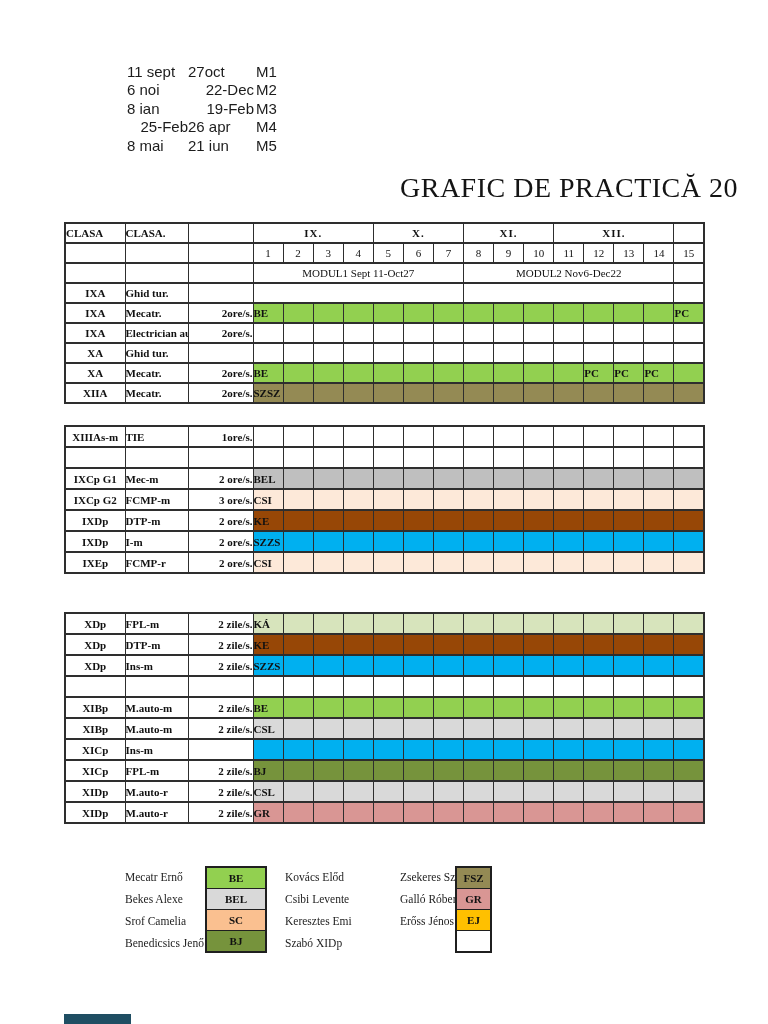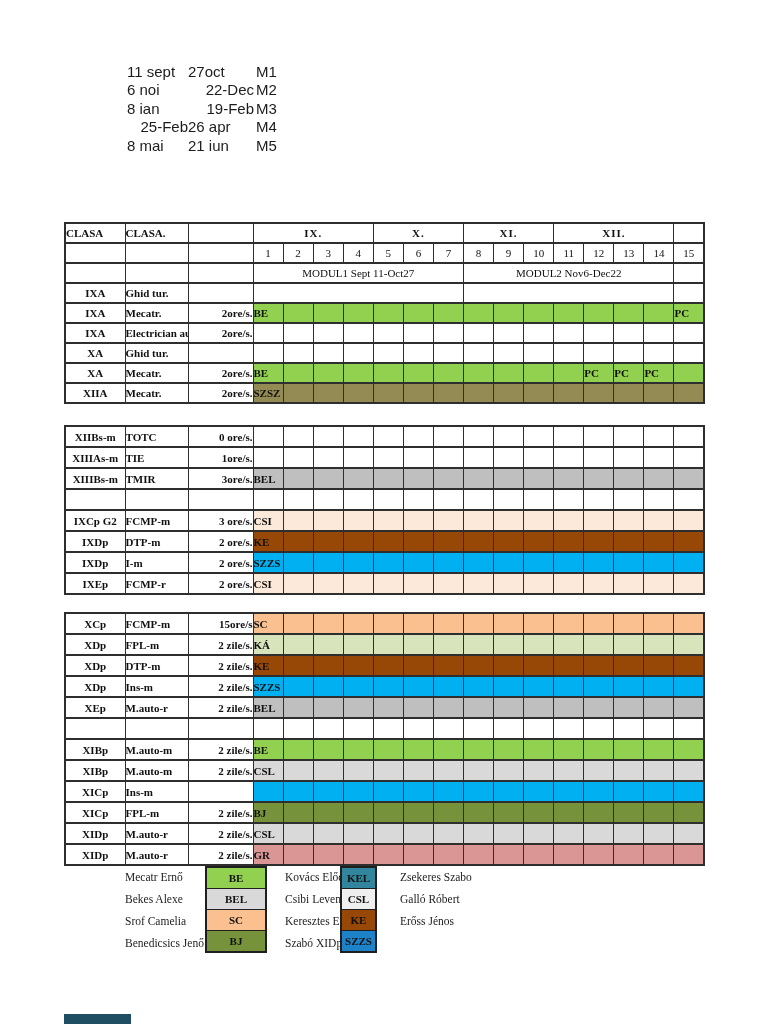--- a/index.html
+++ b/index.html
@@ -70,20 +70,21 @@
         <div class="c1" style="text-align: right;">25-Feb</div>
         <div class="c2" style="text-align: left;">26 apr</div>
         <div class="c3" style="text-align: left;">M4</div>
       </div>
       <div class="r">
         <div class="c1" style="text-align: left;">8 mai</div>
         <div class="c2" style="text-align: left;">21 iun</div>
         <div class="c3" style="text-align: left;">M5</div>
       </div>
     </div>
+  <h1 class="title">GRAFIC DE PRACTICĂ 20</h1>
   <div>
       <table class="grid ga" style="top: 222px;">
         <colgroup>
           <col style="width: 60px;">
           <col style="width: 63px;">
           <col style="width: 65px;">
           <col style="width: 30.07px;">
           <col style="width: 30.07px;">
           <col style="width: 30.07px;">
           <col style="width: 30.07px;">
@@ -264,98 +265,78 @@
           <col style="width: 30.07px;">
           <col style="width: 30.07px;">
           <col style="width: 30.07px;">
           <col style="width: 30.07px;">
           <col style="width: 30.07px;">
           <col style="width: 30.07px;">
           <col style="width: 30.07px;">
         </colgroup>
         <tbody>
           <tr>
-            <td class="clasa">XIIBs-m</td>
-            <td class="calif">TOTC</td>
-            <td class="hours">0 ore/s.</td>
-            <td class="wk"></td>
-            <td class="wk"></td>
-            <td class="wk"></td>
-            <td class="wk"></td>
-            <td class="wk"></td>
-            <td class="wk"></td>
-            <td class="wk"></td>
-            <td class="wk"></td>
-            <td class="wk"></td>
-            <td class="wk"></td>
-            <td class="wk"></td>
-            <td class="wk"></td>
-            <td class="wk"></td>
-            <td class="wk"></td>
-            <td class="wk"></td>
-          </tr>
-          <tr>
             <td class="clasa">XIIIAs-m</td>
             <td class="calif">TIE</td>
             <td class="hours">1ore/s.</td>
             <td class="wk"></td>
             <td class="wk"></td>
             <td class="wk"></td>
             <td class="wk"></td>
             <td class="wk"></td>
             <td class="wk"></td>
             <td class="wk"></td>
             <td class="wk"></td>
             <td class="wk"></td>
             <td class="wk"></td>
             <td class="wk"></td>
             <td class="wk"></td>
             <td class="wk"></td>
             <td class="wk"></td>
             <td class="wk"></td>
           </tr>
           <tr>
-            <td class="clasa">XIIIBs-m</td>
-            <td class="calif">TMIR</td>
-            <td class="hours">3ore/s.</td>
-            <td class="wk" style="background: rgb(191, 191, 191);">BEL</td>
-            <td class="wk" style="background: rgb(191, 191, 191);"></td>
-            <td class="wk" style="background: rgb(191, 191, 191);"></td>
-            <td class="wk" style="background: rgb(191, 191, 191);"></td>
-            <td class="wk" style="background: rgb(191, 191, 191);"></td>
-            <td class="wk" style="background: rgb(191, 191, 191);"></td>
-            <td class="wk" style="background: rgb(191, 191, 191);"></td>
-            <td class="wk" style="background: rgb(191, 191, 191);"></td>
-            <td class="wk" style="background: rgb(191, 191, 191);"></td>
-            <td class="wk" style="background: rgb(191, 191, 191);"></td>
-            <td class="wk" style="background: rgb(191, 191, 191);"></td>
-            <td class="wk" style="background: rgb(191, 191, 191);"></td>
-            <td class="wk" style="background: rgb(191, 191, 191);"></td>
-            <td class="wk" style="background: rgb(191, 191, 191);"></td>
-            <td class="wk" style="background: rgb(191, 191, 191);"></td>
-          </tr>
-          <tr>
             <td class="clasa"></td>
             <td class="calif"></td>
             <td class="hours"></td>
             <td class="wk"></td>
             <td class="wk"></td>
             <td class="wk"></td>
             <td class="wk"></td>
             <td class="wk"></td>
             <td class="wk"></td>
             <td class="wk"></td>
             <td class="wk"></td>
             <td class="wk"></td>
             <td class="wk"></td>
             <td class="wk"></td>
             <td class="wk"></td>
             <td class="wk"></td>
             <td class="wk"></td>
             <td class="wk"></td>
+          </tr>
+          <tr>
+            <td class="clasa">IXCp G1</td>
+            <td class="calif">Mec-m</td>
+            <td class="hours">2 ore/s.</td>
+            <td class="wk" style="background: rgb(191, 191, 191);">BEL</td>
+            <td class="wk" style="background: rgb(191, 191, 191);"></td>
+            <td class="wk" style="background: rgb(191, 191, 191);"></td>
+            <td class="wk" style="background: rgb(191, 191, 191);"></td>
+            <td class="wk" style="background: rgb(191, 191, 191);"></td>
+            <td class="wk" style="background: rgb(191, 191, 191);"></td>
+            <td class="wk" style="background: rgb(191, 191, 191);"></td>
+            <td class="wk" style="background: rgb(191, 191, 191);"></td>
+            <td class="wk" style="background: rgb(191, 191, 191);"></td>
+            <td class="wk" style="background: rgb(191, 191, 191);"></td>
+            <td class="wk" style="background: rgb(191, 191, 191);"></td>
+            <td class="wk" style="background: rgb(191, 191, 191);"></td>
+            <td class="wk" style="background: rgb(191, 191, 191);"></td>
+            <td class="wk" style="background: rgb(191, 191, 191);"></td>
+            <td class="wk" style="background: rgb(191, 191, 191);"></td>
           </tr>
           <tr>
             <td class="clasa">IXCp G2</td>
             <td class="calif">FCMP-m</td>
             <td class="hours">3 ore/s.</td>
             <td class="wk" style="background: rgb(253, 233, 217);">CSI</td>
             <td class="wk" style="background: rgb(253, 233, 217);"></td>
             <td class="wk" style="background: rgb(253, 233, 217);"></td>
             <td class="wk" style="background: rgb(253, 233, 217);"></td>
             <td class="wk" style="background: rgb(253, 233, 217);"></td>
@@ -448,40 +429,20 @@
           <col style="width: 30.07px;">
           <col style="width: 30.07px;">
           <col style="width: 30.07px;">
           <col style="width: 30.07px;">
           <col style="width: 30.07px;">
           <col style="width: 30.07px;">
           <col style="width: 30.07px;">
         </colgroup>
         <tbody>
           <tr>
-            <td class="clasa">XCp</td>
-            <td class="calif">FCMP-m</td>
-            <td class="hours">15ore/s</td>
-            <td class="wk" style="background: rgb(250, 192, 144);">SC</td>
-            <td class="wk" style="background: rgb(250, 192, 144);"></td>
-            <td class="wk" style="background: rgb(250, 192, 144);"></td>
-            <td class="wk" style="background: rgb(250, 192, 144);"></td>
-            <td class="wk" style="background: rgb(250, 192, 144);"></td>
-            <td class="wk" style="background: rgb(250, 192, 144);"></td>
-            <td class="wk" style="background: rgb(250, 192, 144);"></td>
-            <td class="wk" style="background: rgb(250, 192, 144);"></td>
-            <td class="wk" style="background: rgb(250, 192, 144);"></td>
-            <td class="wk" style="background: rgb(250, 192, 144);"></td>
-            <td class="wk" style="background: rgb(250, 192, 144);"></td>
-            <td class="wk" style="background: rgb(250, 192, 144);"></td>
-            <td class="wk" style="background: rgb(250, 192, 144);"></td>
-            <td class="wk" style="background: rgb(250, 192, 144);"></td>
-            <td class="wk" style="background: rgb(250, 192, 144);"></td>
-          </tr>
-          <tr>
             <td class="clasa">XDp</td>
             <td class="calif">FPL-m</td>
             <td class="hours">2 zile/s.</td>
             <td class="wk" style="background: rgb(215, 228, 188);">KÁ</td>
             <td class="wk" style="background: rgb(215, 228, 188);"></td>
             <td class="wk" style="background: rgb(215, 228, 188);"></td>
             <td class="wk" style="background: rgb(215, 228, 188);"></td>
             <td class="wk" style="background: rgb(215, 228, 188);"></td>
             <td class="wk" style="background: rgb(215, 228, 188);"></td>
             <td class="wk" style="background: rgb(215, 228, 188);"></td>
@@ -526,40 +487,20 @@
             <td class="wk" style="background: rgb(0, 176, 240);"></td>
             <td class="wk" style="background: rgb(0, 176, 240);"></td>
             <td class="wk" style="background: rgb(0, 176, 240);"></td>
             <td class="wk" style="background: rgb(0, 176, 240);"></td>
             <td class="wk" style="background: rgb(0, 176, 240);"></td>
             <td class="wk" style="background: rgb(0, 176, 240);"></td>
             <td class="wk" style="background: rgb(0, 176, 240);"></td>
             <td class="wk" style="background: rgb(0, 176, 240);"></td>
             <td class="wk" style="background: rgb(0, 176, 240);"></td>
             <td class="wk" style="background: rgb(0, 176, 240);"></td>
-          </tr>
-          <tr>
-            <td class="clasa">XEp</td>
-            <td class="calif">M.auto-r</td>
-            <td class="hours">2 zile/s.</td>
-            <td class="wk" style="background: rgb(191, 191, 191);">BEL</td>
-            <td class="wk" style="background: rgb(191, 191, 191);"></td>
-            <td class="wk" style="background: rgb(191, 191, 191);"></td>
-            <td class="wk" style="background: rgb(191, 191, 191);"></td>
-            <td class="wk" style="background: rgb(191, 191, 191);"></td>
-            <td class="wk" style="background: rgb(191, 191, 191);"></td>
-            <td class="wk" style="background: rgb(191, 191, 191);"></td>
-            <td class="wk" style="background: rgb(191, 191, 191);"></td>
-            <td class="wk" style="background: rgb(191, 191, 191);"></td>
-            <td class="wk" style="background: rgb(191, 191, 191);"></td>
-            <td class="wk" style="background: rgb(191, 191, 191);"></td>
-            <td class="wk" style="background: rgb(191, 191, 191);"></td>
-            <td class="wk" style="background: rgb(191, 191, 191);"></td>
-            <td class="wk" style="background: rgb(191, 191, 191);"></td>
-            <td class="wk" style="background: rgb(191, 191, 191);"></td>
           </tr>
           <tr>
             <td class="clasa"></td>
             <td class="calif"></td>
             <td class="hours"></td>
             <td class="wk"></td>
             <td class="wk"></td>
             <td class="wk"></td>
             <td class="wk"></td>
             <td class="wk"></td>
@@ -716,36 +657,36 @@
           <div class="lg-box" style="background: rgb(118, 147, 60);">
             <span>BJ</span>
           </div>
         </div>
       </div>
       <div class="legend-col" style="left: 285px;">
         <div class="lg-name" style="top: 0px;">Kovács Előd</div>
         <div class="lg-name" style="top: 22px;">Csibi Levente</div>
         <div class="lg-name" style="top: 44px;">Keresztes Emi</div>
         <div class="lg-name" style="top: 66px;">Szabó XIDp</div>
-        <div class="lg-stack" style="left: 55px; width: 33px;">
-          <div class="lg-box" style="background: rgb(49, 133, 156);">
-            <span>KEL</span>
-          </div>
-          <div class="lg-box" style="background: rgb(239, 239, 239);">
-            <span>CSL</span>
-          </div>
-          <div class="lg-box" style="background: rgb(151, 71, 6);">
-            <span>KE</span>
-          </div>
-          <div class="lg-box" style="background: rgb(30, 130, 200);">
-            <span>SZZS</span>
-          </div>
-        </div>
       </div>
       <div class="legend-col" style="left: 400px;">
         <div class="lg-name" style="top: 0px;">Zsekeres Szabo</div>
         <div class="lg-name" style="top: 22px;">Galló Róbert</div>
         <div class="lg-name" style="top: 44px;">Erőss Jénos</div>
         <div class="lg-name" style="top: 66px;"></div>
+        <div class="lg-stack" style="left: 55px; width: 33px;">
+          <div class="lg-box" style="background: rgb(148, 138, 84);">
+            <span>FSZ</span>
+          </div>
+          <div class="lg-box" style="background: rgb(217, 150, 148);">
+            <span>GR</span>
+          </div>
+          <div class="lg-box" style="background: rgb(255, 192, 0);">
+            <span>EJ</span>
+          </div>
+          <div class="lg-box" style="background: rgb(255, 255, 255);">
+            <span></span>
+          </div>
+        </div>
       </div>
     </div>
   <div class="bottom-bar" style="background: rgb(31, 78, 99);"></div>
 </div>
 
 </body></html>

